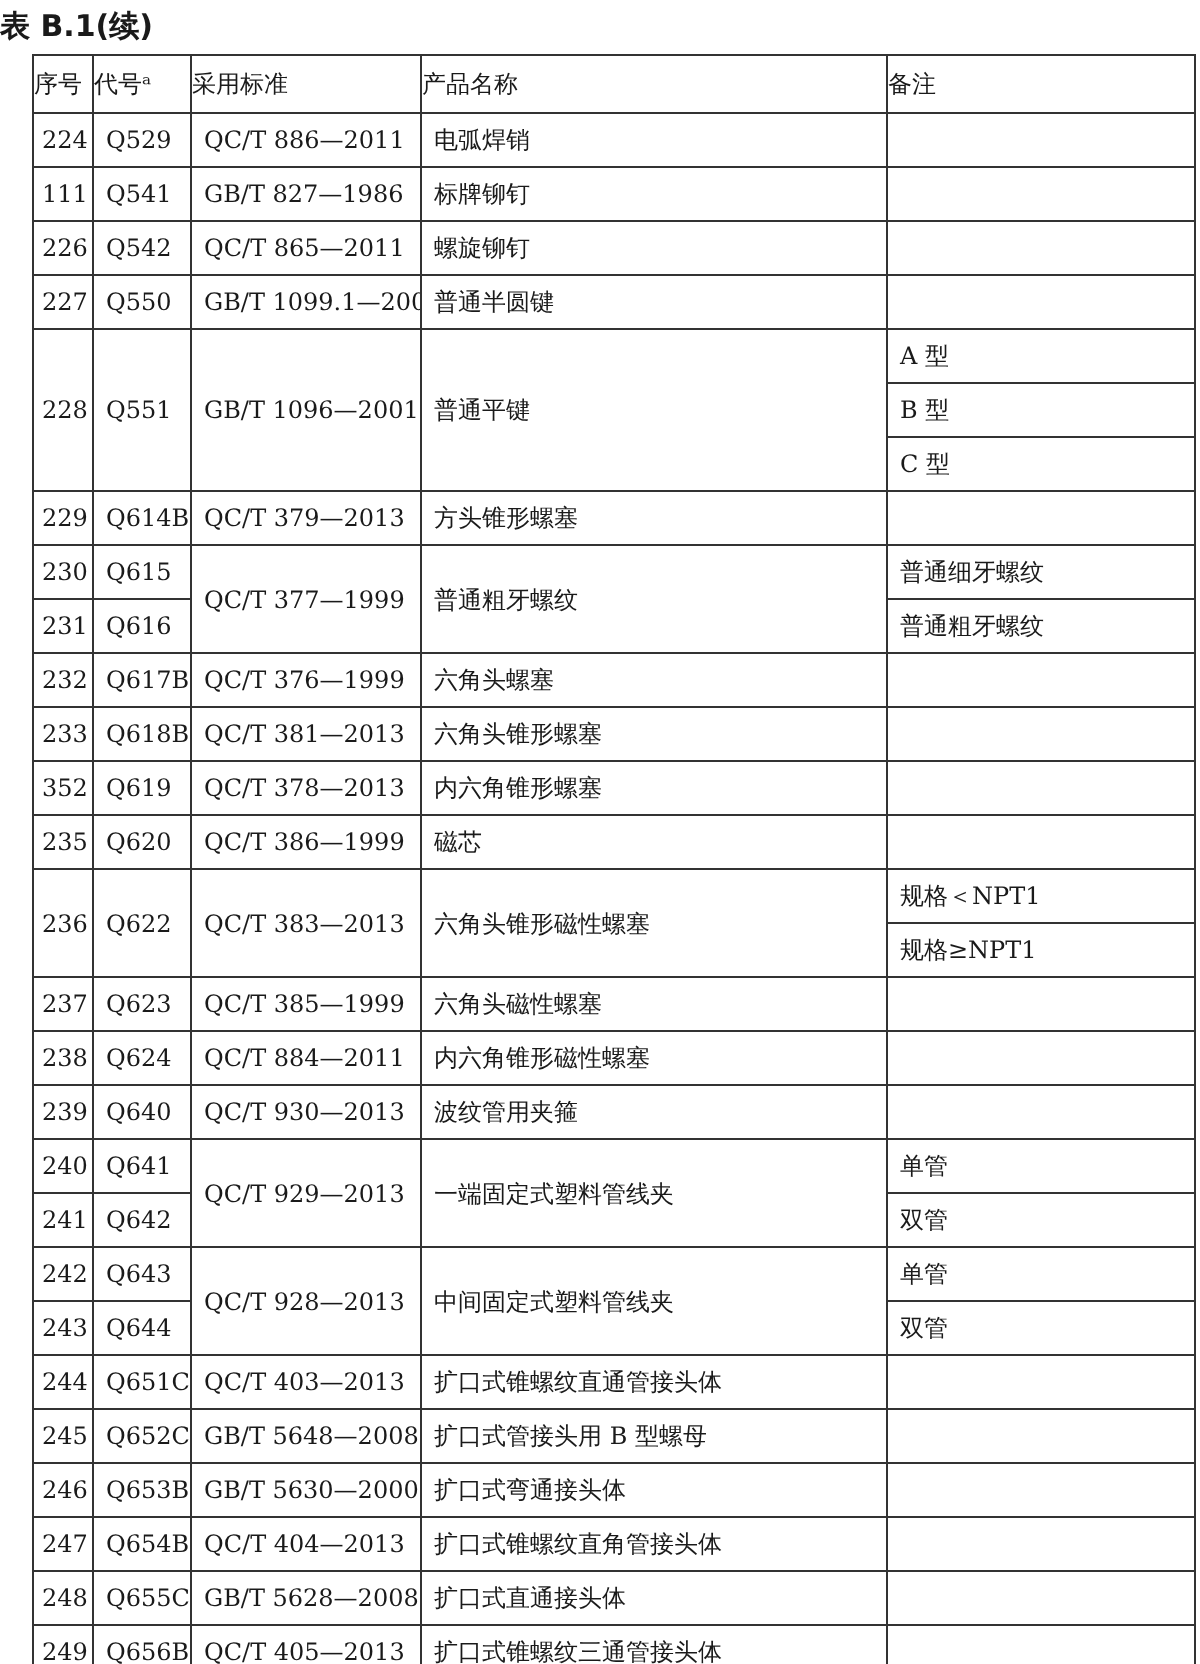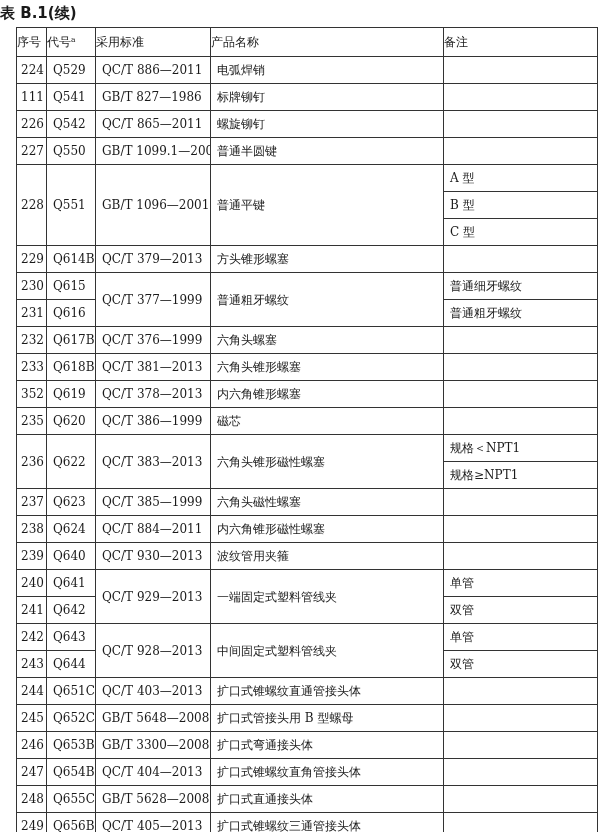--- a/index.html
+++ b/index.html
@@ -212,21 +212,21 @@
       <td class="num">245</td>
       <td>Q652C</td>
       <td>GB/T 5648—2008</td>
       <td>扩口式管接头用 B 型螺母</td>
       <td></td>
     </tr>
 
     <tr>
       <td class="num">246</td>
       <td>Q653B</td>
-      <td>GB/T 3300—2008</td>
+      <td>GB/T 5630—2000</td>
       <td>扩口式弯通接头体</td>
       <td></td>
     </tr>
 
     <tr>
       <td class="num">247</td>
       <td>Q654B</td>
       <td>QC/T 404—2013</td>
       <td>扩口式锥螺纹直角管接头体</td>
       <td></td>

